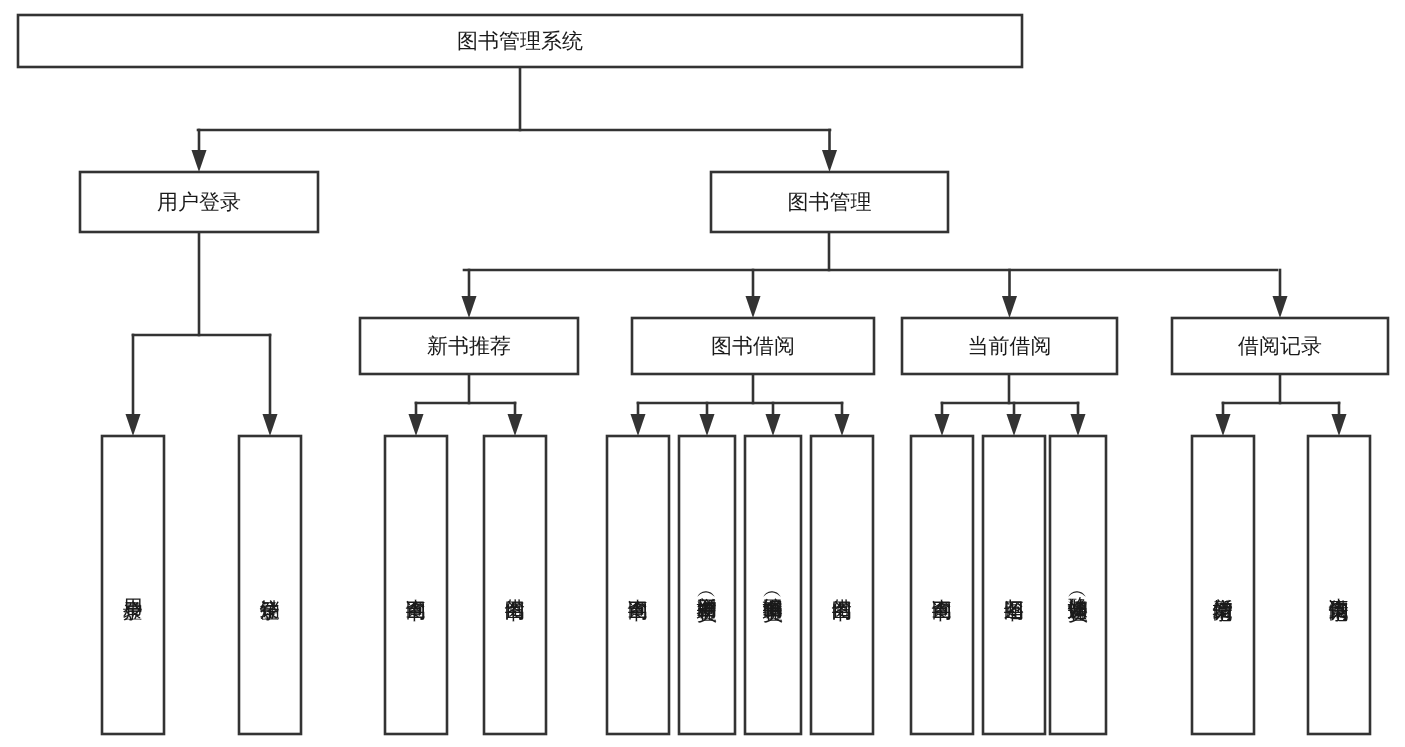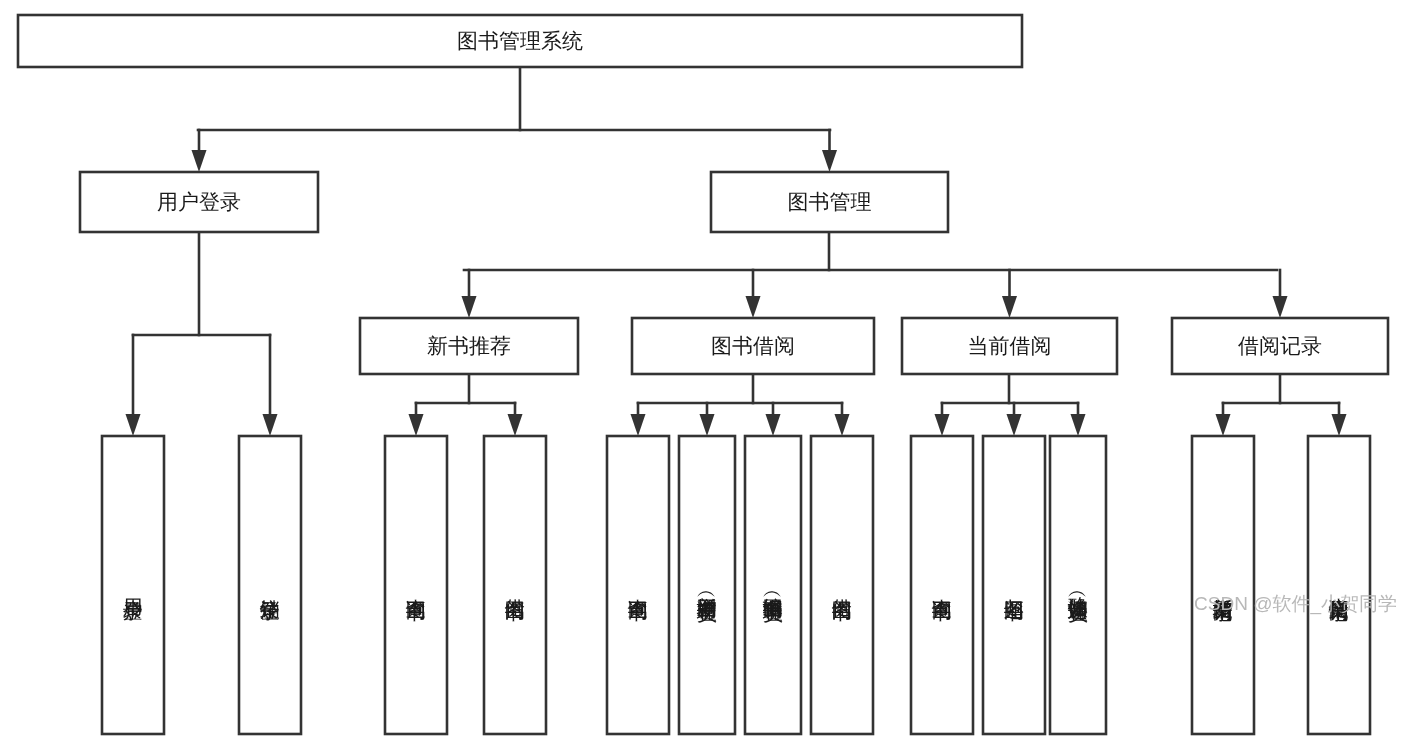--- a/index.html
+++ b/index.html
@@ -178,15 +178,14 @@
       <div class="node-label-v" style="left: 679px; top: 436px; width: 56px; height: 298px;">新增图书（管理员）</div>
       <div class="node-label-v" style="left: 745px; top: 436px; width: 56px; height: 298px;">编辑图书（管理员）</div>
       <div class="node-label-v" style="left: 811px; top: 436px; width: 62px; height: 298px;">借阅图书</div>
       <div class="node-label-v" style="left: 911px; top: 436px; width: 62px; height: 298px;">查询图书</div>
       <div class="node-label-v" style="left: 983px; top: 436px; width: 62px; height: 298px;">归还图书</div>
       <div class="node-label-v" style="left: 1050px; top: 436px; width: 56px; height: 298px;">确认归还（管理员）</div>
       <div class="node-label-v" style="left: 1192px; top: 436px; width: 62px; height: 298px;">新增借阅记录</div>
       <div class="node-label-v" style="left: 1308px; top: 436px; width: 62px; height: 298px;">查询借阅记录</div>
     </div>
 
-  <div class="watermark">CSDN @软件_小贺同学</div>
 
 </div>
 
 </body></html>

